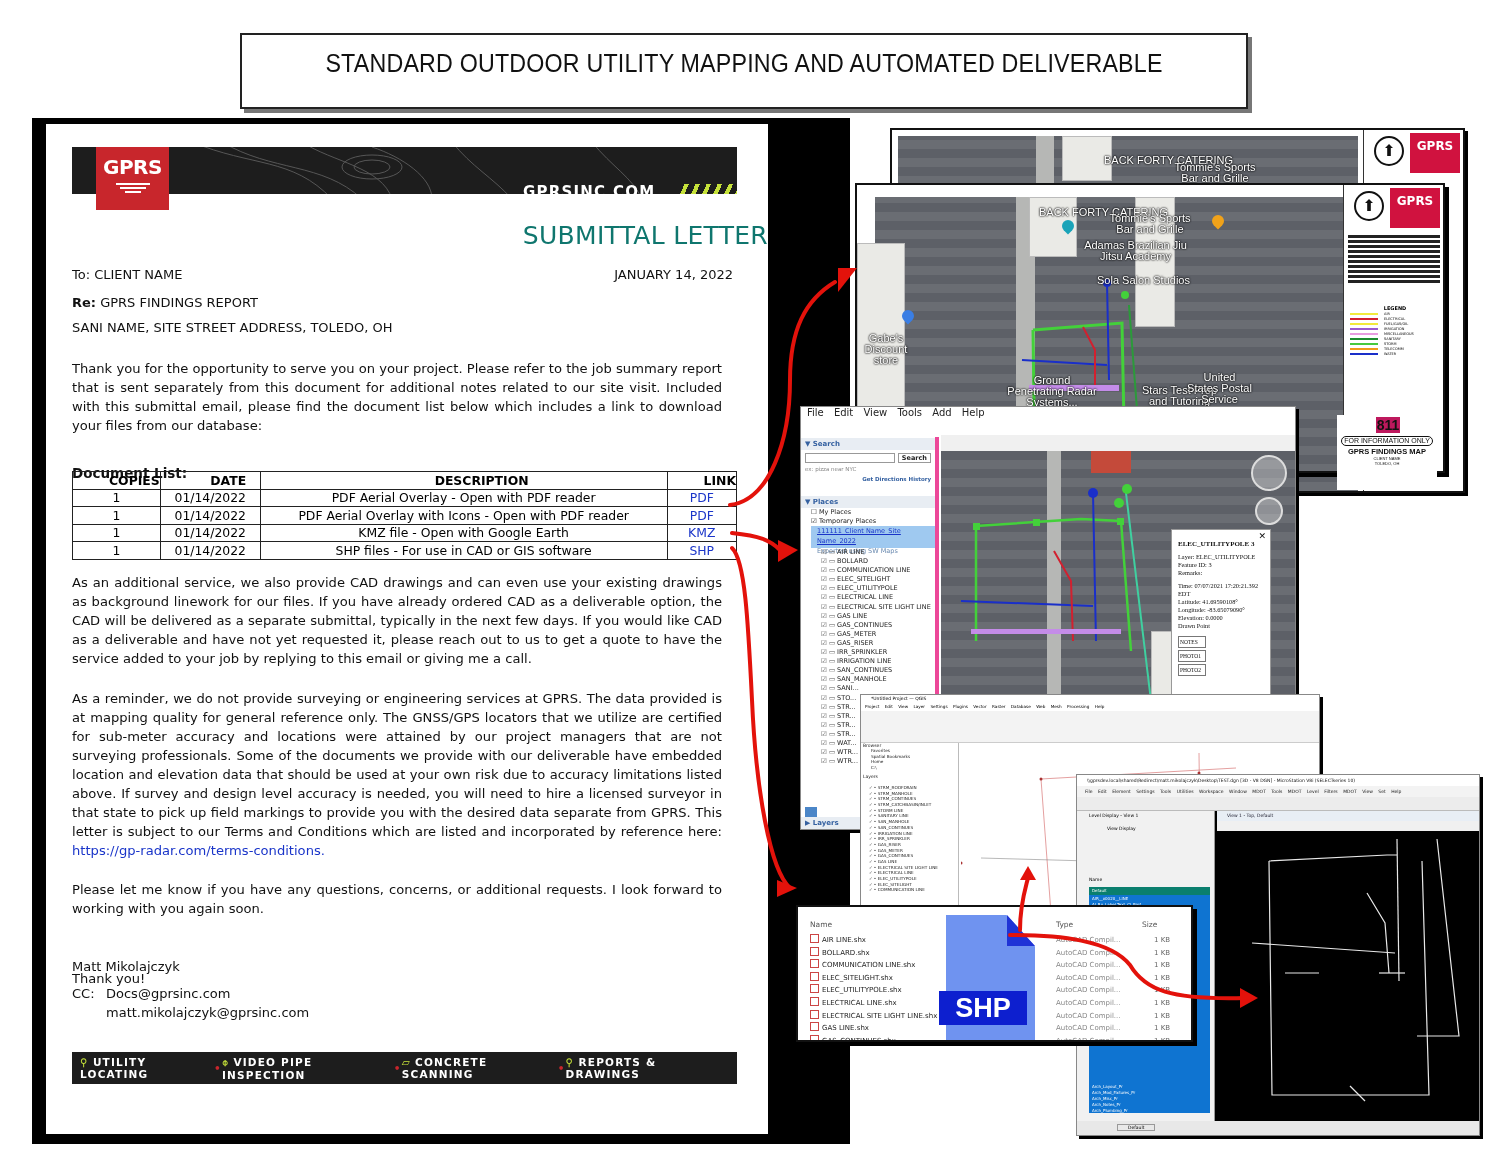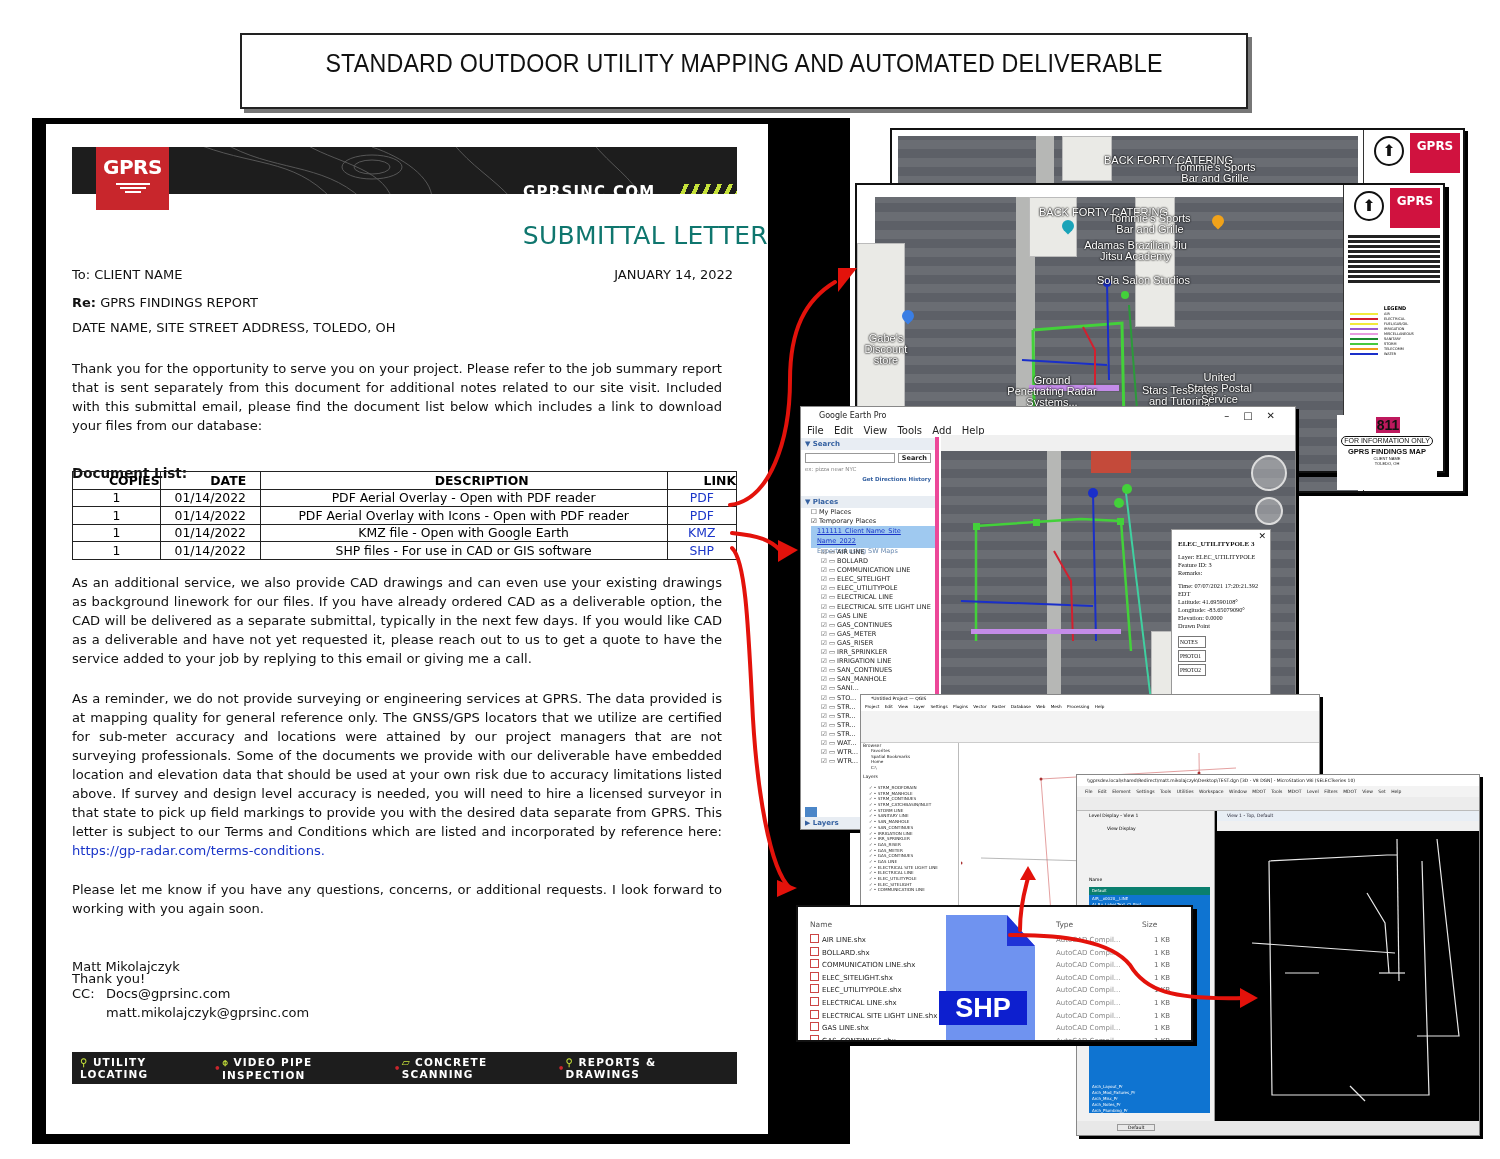--- a/index.html
+++ b/index.html
@@ -134,21 +134,21 @@
   </div>
 
   <div class="l-title">SUBMITTAL LETTER</div>
 
   <div class="l-text" style="left:26px; top:143px;">To: CLIENT NAME</div>
   <div class="l-text" style="right:35px; top:143px;">JANUARY 14, 2022</div>
   <div class="l-text" style="left:26px; top:171px;">
     <span class="bold">Re:</span>
     <span>GPRS FINDINGS REPORT</span>
   </div>
-  <div class="l-text" style="left:26px; top:196px;">DATE NAME, SITE STREET ADDRESS, TOLEDO, OH</div>
+  <div class="l-text" style="left:26px; top:196px;">SANI NAME, SITE STREET ADDRESS, TOLEDO, OH</div>
 
   <p class="l-para" style="top:235px;">Thank you for the opportunity to serve you on your project. Please refer to the job summary report that is sent separately from this document for additional notes related to our site visit. Included with this submittal email, please find the document list below which includes a link to download your files from our database:</p>
 
   <div class="l-text bold" style="left:26px; top:341px; font-size:13.5px;">Document List:</div>
 
   <table class="doc-table">
     <thead>
       <tr>
         <th style="width:68px">COPIES</th>
         <th style="width:100px">DATE</th>
@@ -306,24 +306,20 @@
 
 <div style="position:absolute; left:1337px; top:415px; width:100px; height:75px; background:#fff; font-family:'Liberation Sans',sans-serif; text-align:center; color:#111;">
   <div style="font-size:14px; font-weight:bold; background:#be185d; width:24px; margin:2px 0 0 2px; display:inline-block;">811</div>
   <div style="border:1px solid #111; border-radius:6px; font-size:7px; margin:2px 4px; line-height:8px;">FOR INFORMATION ONLY</div>
   <div style="font-size:7.5px; font-weight:bold; line-height:8px;">GPRS FINDINGS MAP</div>
   <div style="font-size:4px;">CLIENT NAME</div>
   <div style="font-size:4px;">TOLEDO, OH</div>
 </div>
 
 <div class="shot gearth">
-  <div class="win-title">
-    <span>Google Earth Pro</span>
-    <span class="btns">–□✕</span>
-  </div>
   <div class="win-menu">
     <span>File</span>
     <span>Edit</span>
     <span>View</span>
     <span>Tools</span>
     <span>Add</span>
     <span>Help</span>
   </div>
   <div class="ge-left">
     <div class="ge-section">▼ <span>Search</span></div>

